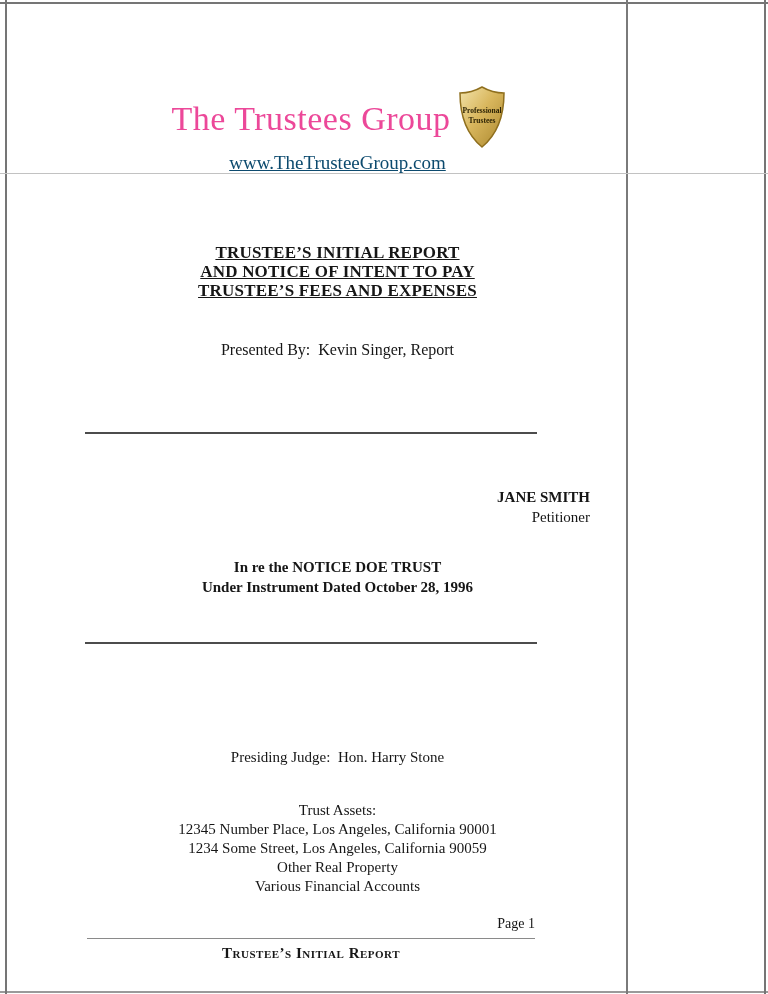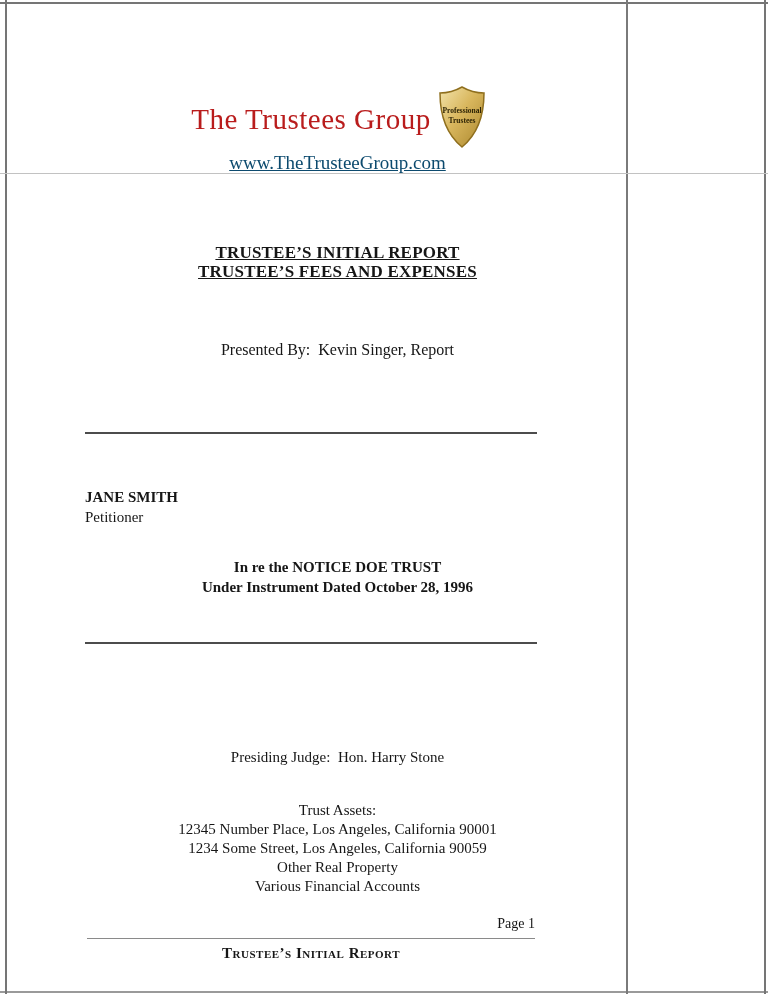--- a/index.html
+++ b/index.html
@@ -19,39 +19,39 @@
   .b-left   { position: absolute; top: 0; bottom: 0; left: 5px; width: 2px; background: #757575; }
   .b-right  { position: absolute; top: 0; bottom: 0; right: 2px; width: 2px; background: #757575; }
   .v-divider{ position: absolute; top: 0; bottom: 0; left: 626px; width: 2px; background: #7a7a7a; }
   .header-rule { position: absolute; left: 0; right: 0; top: 173px; height: 1px; background: #c2c2c2; }
 
   
   .letterhead {
     position: absolute; top: 85px; left: 50px; width: 577px; height: 68px;
     display: flex; align-items: center; justify-content: center; gap: 7px;
   }
-  .brand { font-size: 29px; color: #b91c1c; letter-spacing: 0.5px; white-space: nowrap; }
+  .brand { font-size: 34px; color: #ec4899; letter-spacing: 0.5px; white-space: nowrap; }
   .shield { width: 48px; height: 62px; display: inline-block; position: relative; top: -2px; }
   .shield svg text { font-family: "Liberation Serif", serif; }
 
   .website-row { position: absolute; top: 152px; left: 85px; width: 505px; text-align: center; }
   .website-row a { color: #0c4a6e; text-decoration: underline; font-size: 19px; cursor: pointer; }
 
   
   .doc-title { position: absolute; top: 243px; left: 85px; width: 505px; text-align: center; }
   .doc-title .tline { font-size: 17px; font-weight: bold; line-height: 19px; letter-spacing: 0.2px; }
   .doc-title .tline span { text-decoration: underline; }
 
   .presented { position: absolute; top: 341px; left: 85px; width: 505px; text-align: center;
                font-size: 16px; white-space: pre-wrap; }
 
   .mid-rule-1 { position: absolute; top: 432px; left: 85px; width: 452px; height: 2px; background: #4c4c4c; }
   .mid-rule-2 { position: absolute; top: 642px; left: 85px; width: 452px; height: 2px; background: #4c4c4c; }
 
-  .petitioner-block { position: absolute; top: 487px; left: 85px; width: 505px; text-align: left;
+  .petitioner-block { position: absolute; top: 487px; left: 85px; width: 505px; text-align: right;
                       font-size: 15px; line-height: 20px; }
   .petitioner-block .name { font-weight: bold; }
 
   .trust-block { position: absolute; top: 557px; left: 85px; width: 505px; text-align: center;
                  font-size: 15px; line-height: 20px; font-weight: bold; }
 
   .case-line  { position: absolute; top: 697px; left: 85px; width: 505px; text-align: center; font-size: 15px; }
   .judge-line { position: absolute; top: 749px; left: 85px; width: 505px; text-align: center;
                 font-size: 15px; white-space: pre-wrap; }
 
@@ -93,20 +93,21 @@
       </svg>
     </span>
   </div>
 
   <div class="website-row">
     <a>www.TheTrusteeGroup.com</a>
   </div>
 
   <div class="doc-title">
     <div class="tline"><span>TRUSTEE’S INITIAL REPORT</span></div>
+    <div class="tline"><span>AND NOTICE OF INTENT TO PAY</span></div>
     <div class="tline"><span>TRUSTEE’S FEES AND EXPENSES</span></div>
   </div>
 
   <div class="presented">Presented By:  Kevin Singer, Report</div>
 
   <div class="mid-rule-1"></div>
 
   <div class="petitioner-block">
     <div class="name">JANE SMITH</div>
     <div>Petitioner</div>

